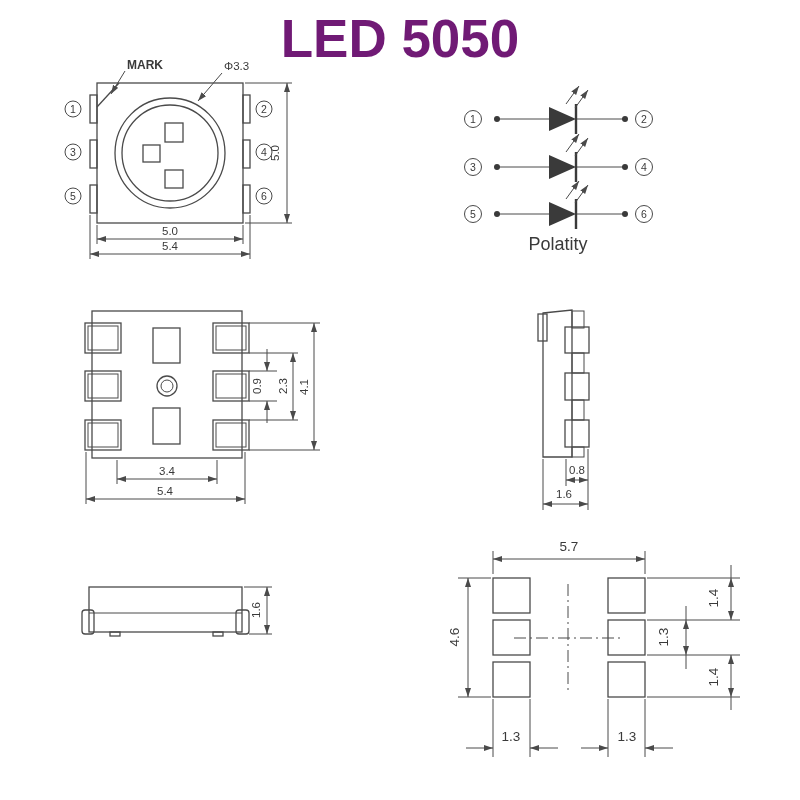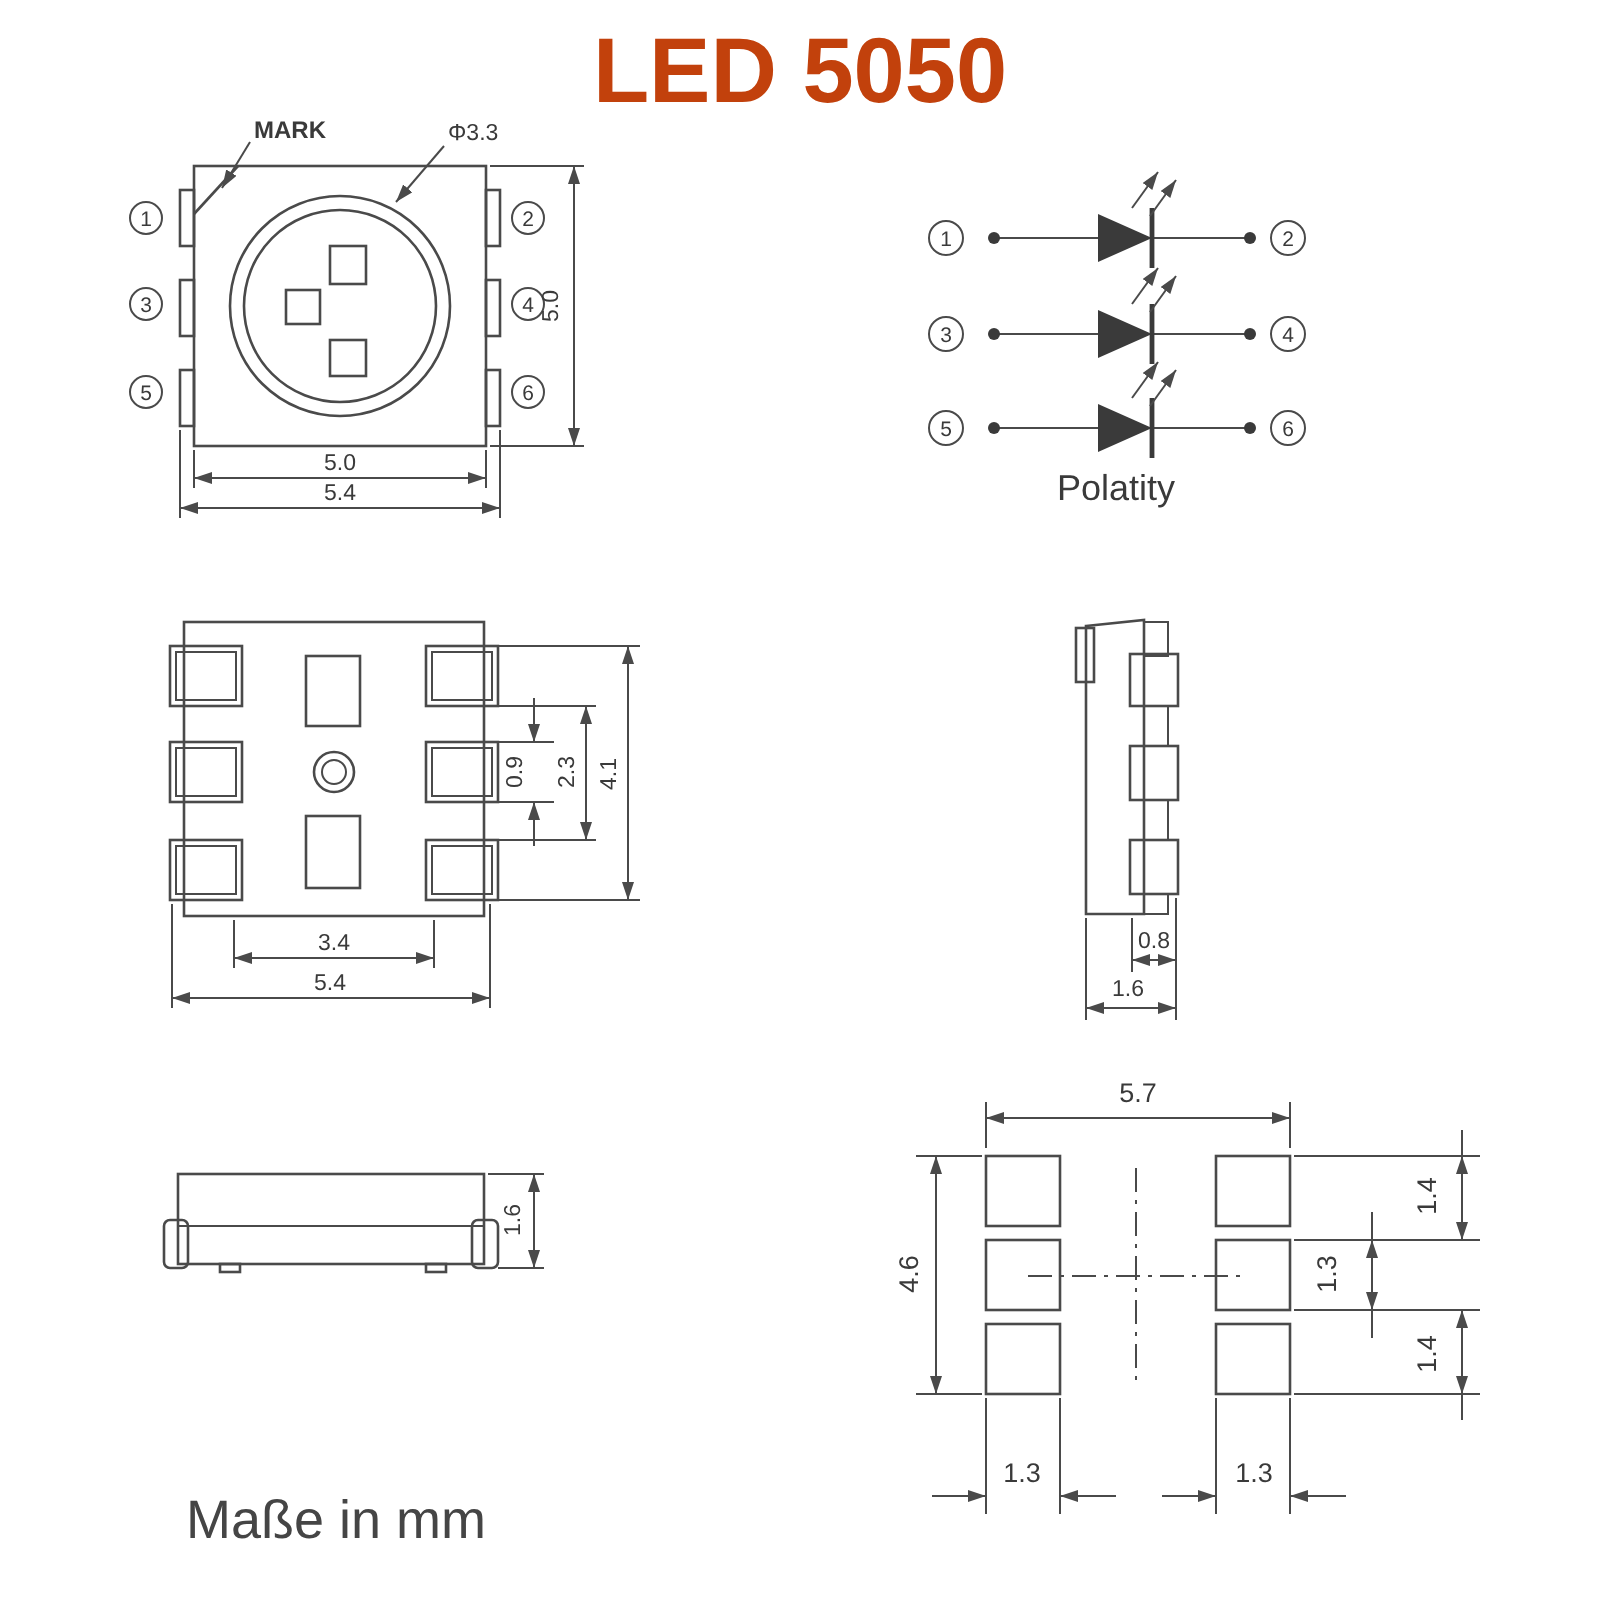--- a/index.html
+++ b/index.html
@@ -1,19 +1,19 @@
 <!DOCTYPE html>
 <html><head>
 <meta charset="utf-8">
 <style>
   html,body{margin:0;padding:0;background:#fff;}
   #stage{position:relative;width:800px;height:800px;background:#ffffff;overflow:hidden;
          font-family:"Liberation Sans",sans-serif;}
   .title{position:absolute;left:0;top:8px;width:100%;text-align:center;
-         font-size:46px;font-weight:bold;color:#c2410c;letter-spacing:0px;}
+         font-size:53px;font-weight:bold;color:#701a75;letter-spacing:0px;}
   .footer{position:absolute;left:93px;top:745px;font-size:27px;color:#454545;}
   svg{position:absolute;left:0;top:0;}
   .ol{stroke:#4a4a4a;fill:none;stroke-width:1.3;}
   .thin{stroke:#4a4a4a;fill:none;stroke-width:1;}
   .diml{stroke:#4a4a4a;fill:none;stroke-width:1;}
   .cl{stroke:#4a4a4a;fill:none;stroke-width:1;stroke-dasharray:12 4 2 4;}
   .blk{fill:#3a3a3a;stroke:none;}
   text{font-family:"Liberation Sans",sans-serif;fill:#3a3a3a;}
   .dim{font-size:11.5px;text-anchor:middle;}
   .dimF{font-size:13.5px;text-anchor:middle;}
@@ -283,14 +283,13 @@
         <line class="diml" x1="466" y1="748" x2="493" y2="748" marker-end="url(#ae)"></line>
         <line class="diml" x1="558" y1="748" x2="530" y2="748" marker-end="url(#ae)"></line>
         <text class="dimF" x="511" y="741">1.3</text>
         <line class="diml" x1="581" y1="748" x2="608" y2="748" marker-end="url(#ae)"></line>
         <line class="diml" x1="673" y1="748" x2="645" y2="748" marker-end="url(#ae)"></line>
         <text class="dimF" x="627" y="741">1.3</text>
       </g>
     </g>
   </svg>
 
-  <div class="footer">Maße in mm</div>
 </div>
 
 </body></html>

